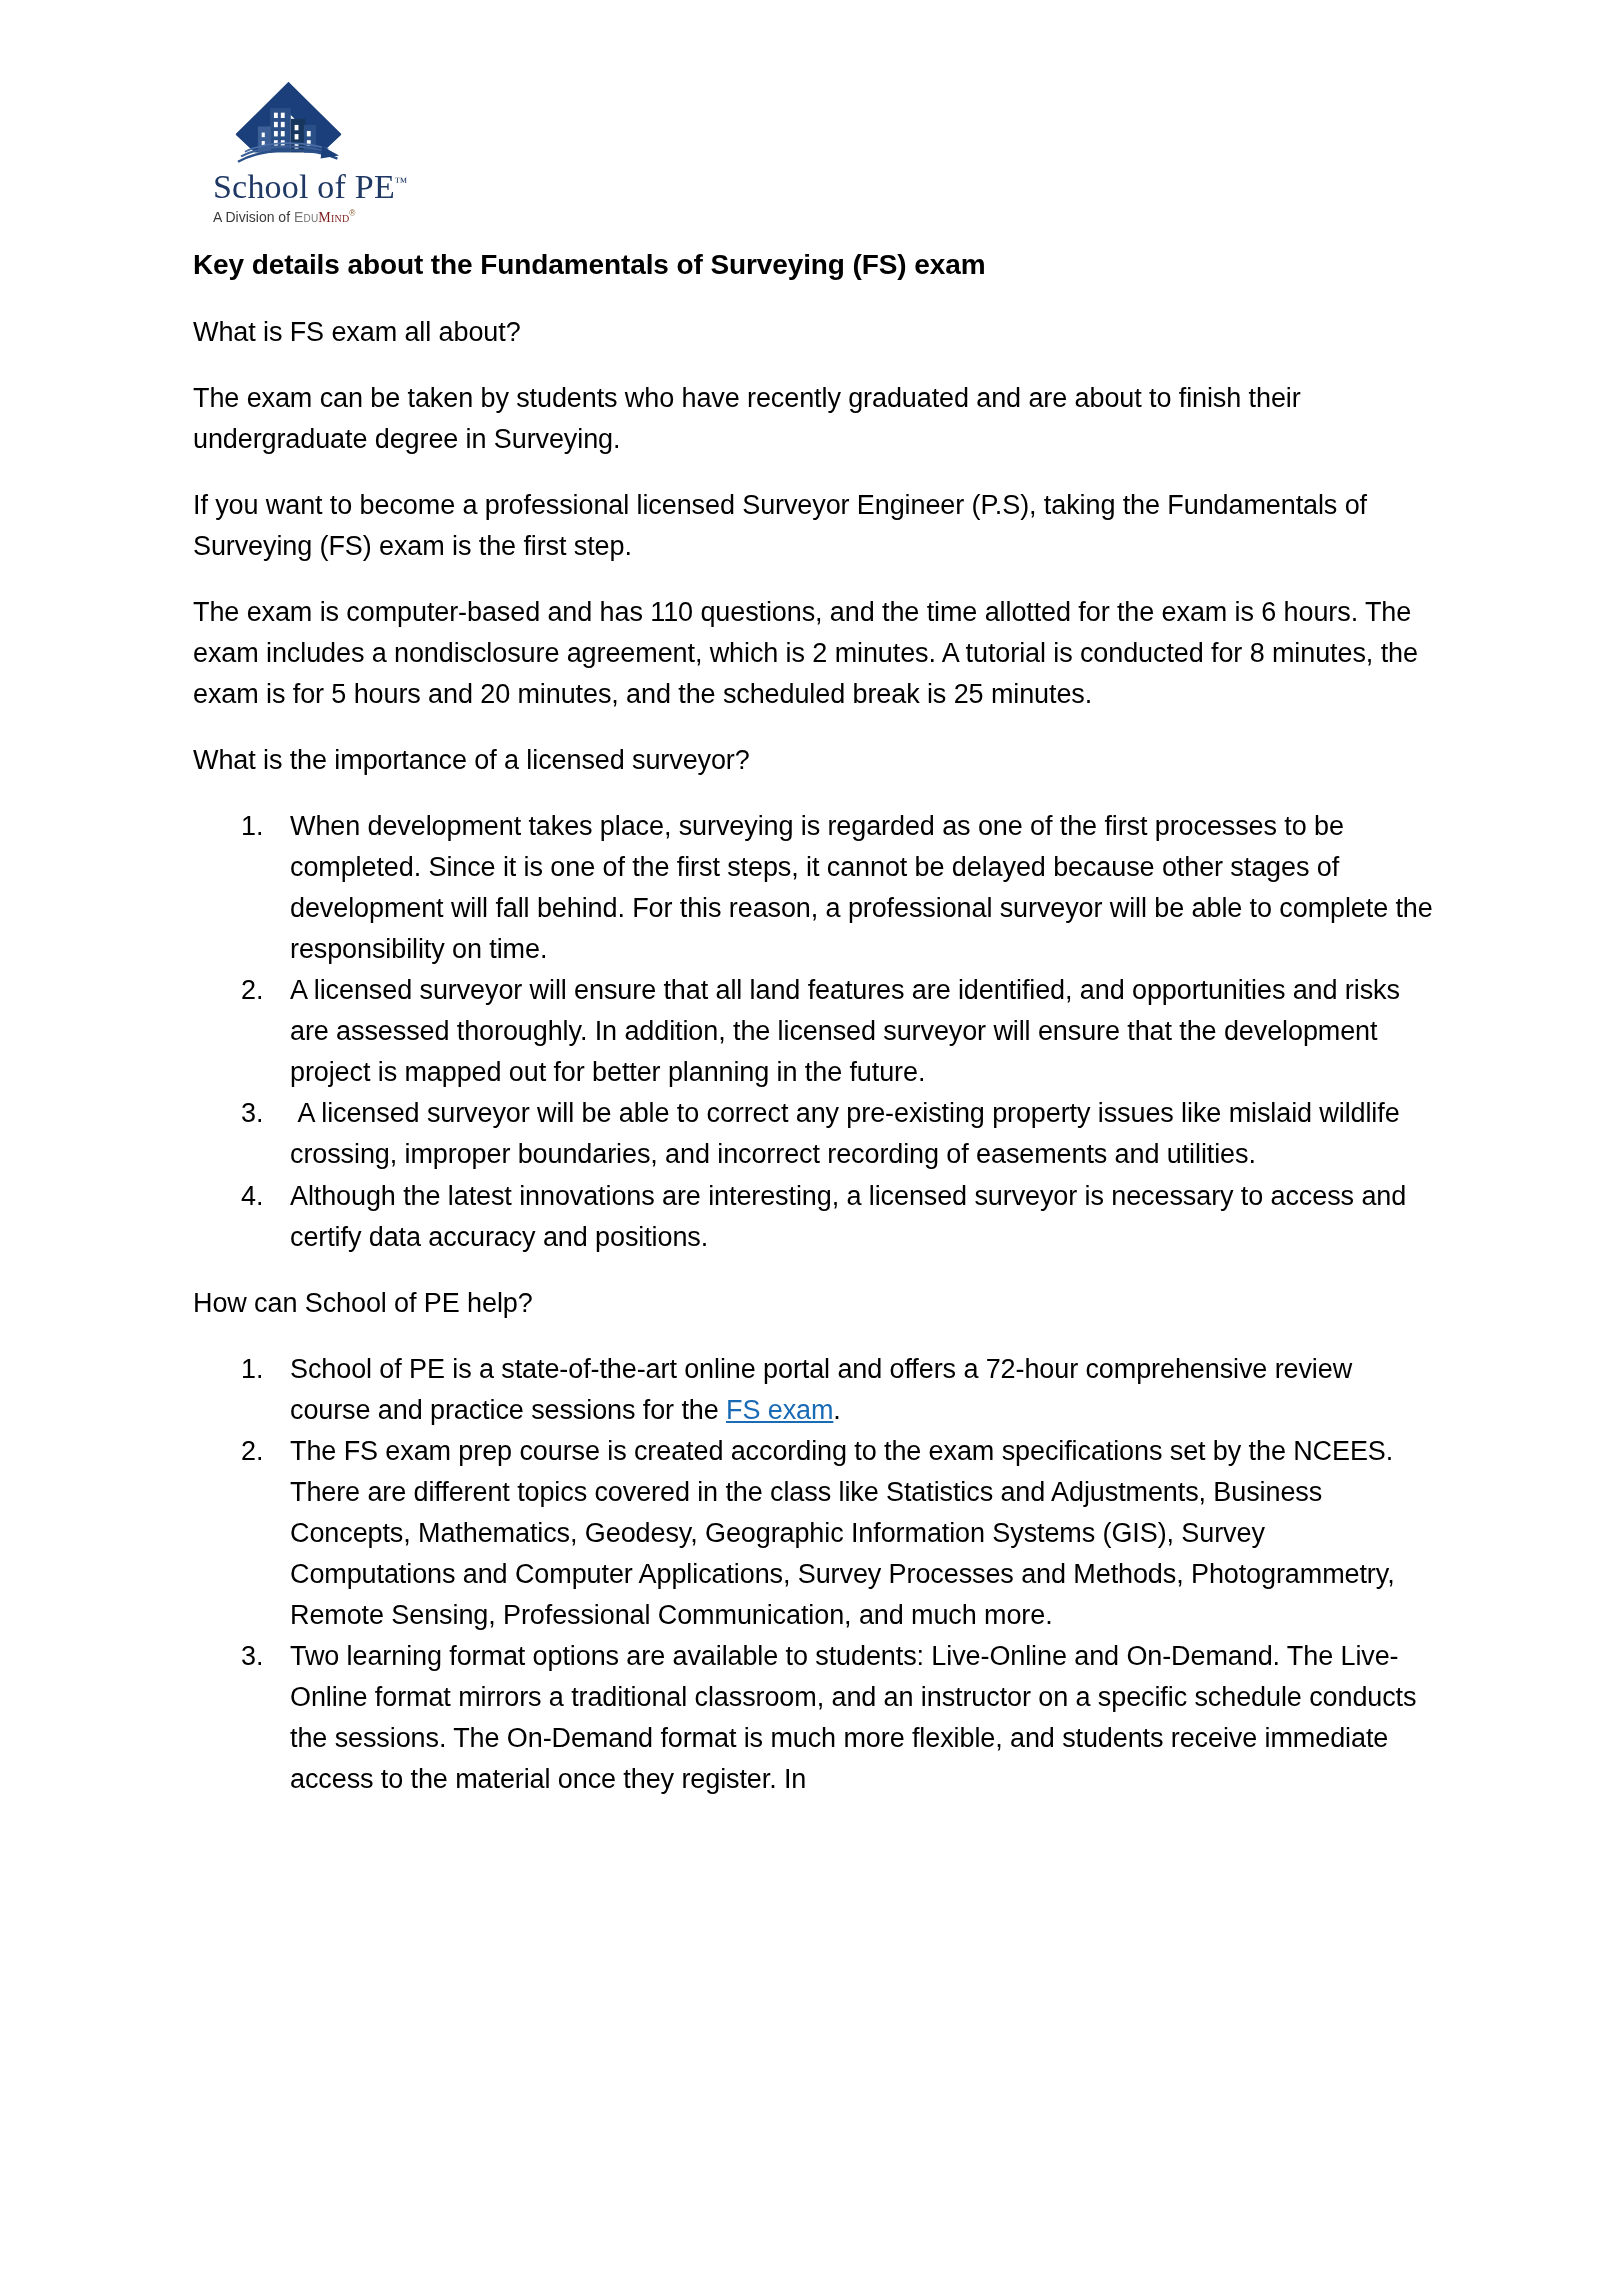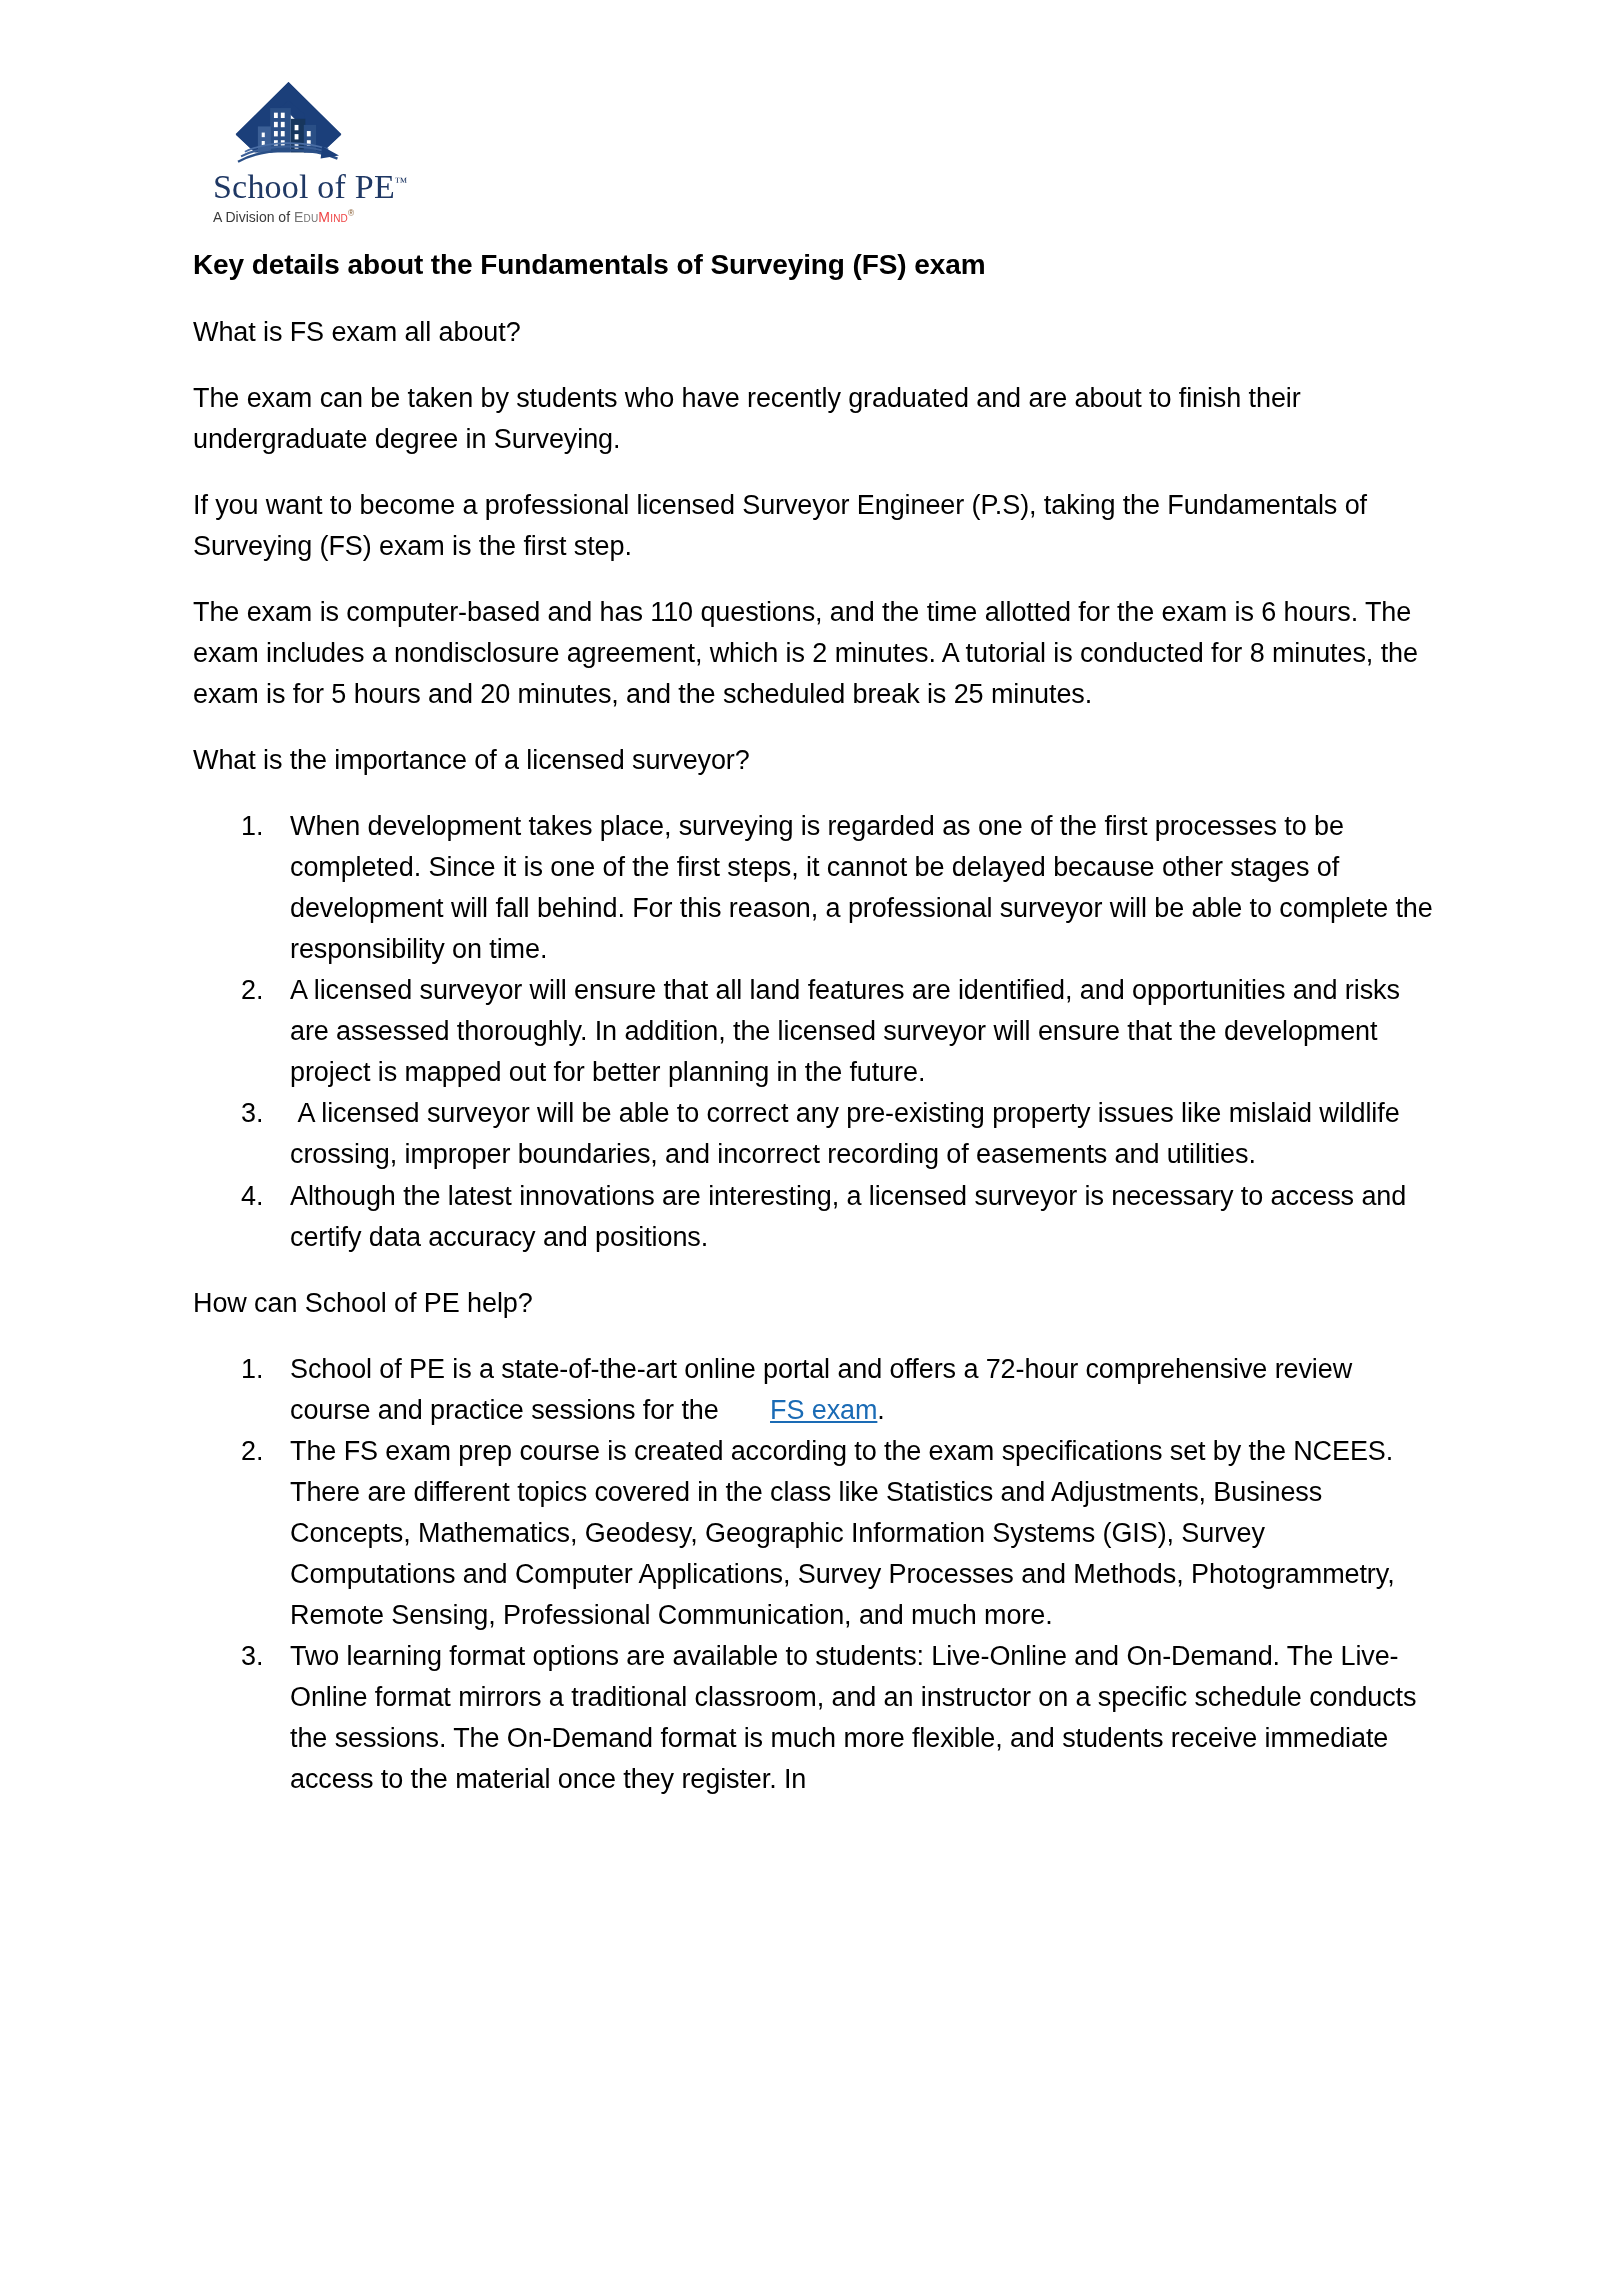--- a/index.html
+++ b/index.html
@@ -56,23 +56,24 @@
     font-size: 14px;
     color: #3a3a3a;
     white-space: nowrap;
   }
   .logo-tagline .edu {
     color: #737373;
     font-variant: small-caps;
     letter-spacing: 0.2px;
   }
   .logo-tagline .mind {
-    color: #ef4444;
+    color: #7f1d1d;
     font-variant: small-caps;
     letter-spacing: 0.2px;
+    font-family: Liberation Serif, serif;
   }
   .logo-tagline .reg {
     font-size: 8.4px;
     vertical-align: super;
     color: #8c6239;
   }
 
   
   .doc {
     position: absolute;
@@ -125,21 +126,20 @@
   ol.numlist.indented > li {
     padding-left: 97px;
   }
   ol.numlist.indented > li::before {
     left: 48px;
   }
 
   a.doclink {
     color: #1a6bb5;
     text-decoration: underline;
-    margin-left: 44px;
   }
 
   .nbsp-lead { white-space: pre-wrap; }
 </style>
 </head>
 <body>
 
 <div class="page">
 
   <div class="logo-block">

